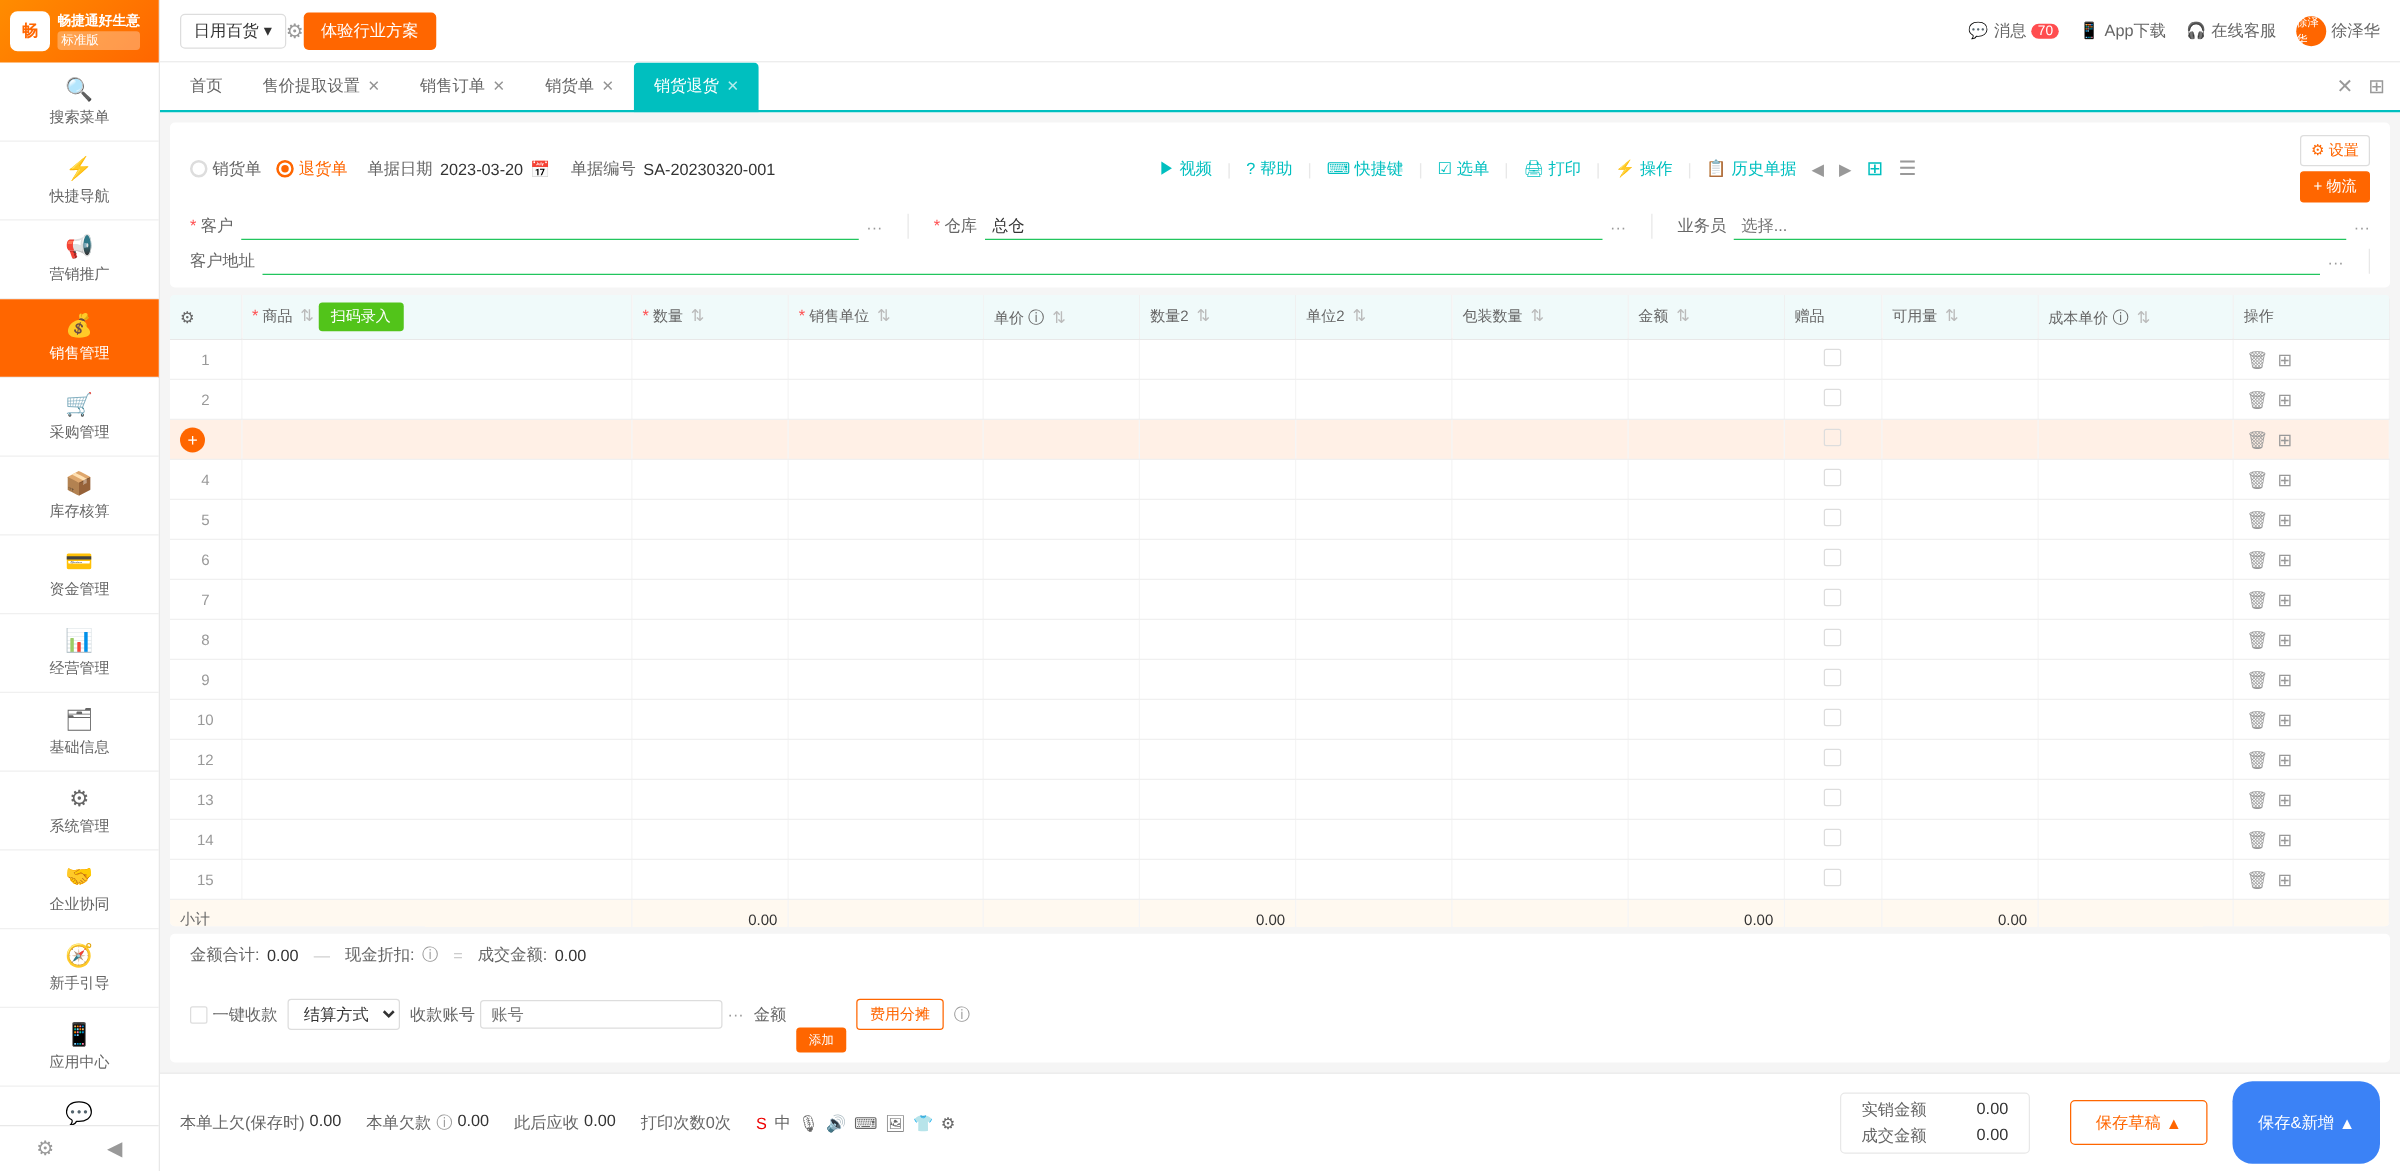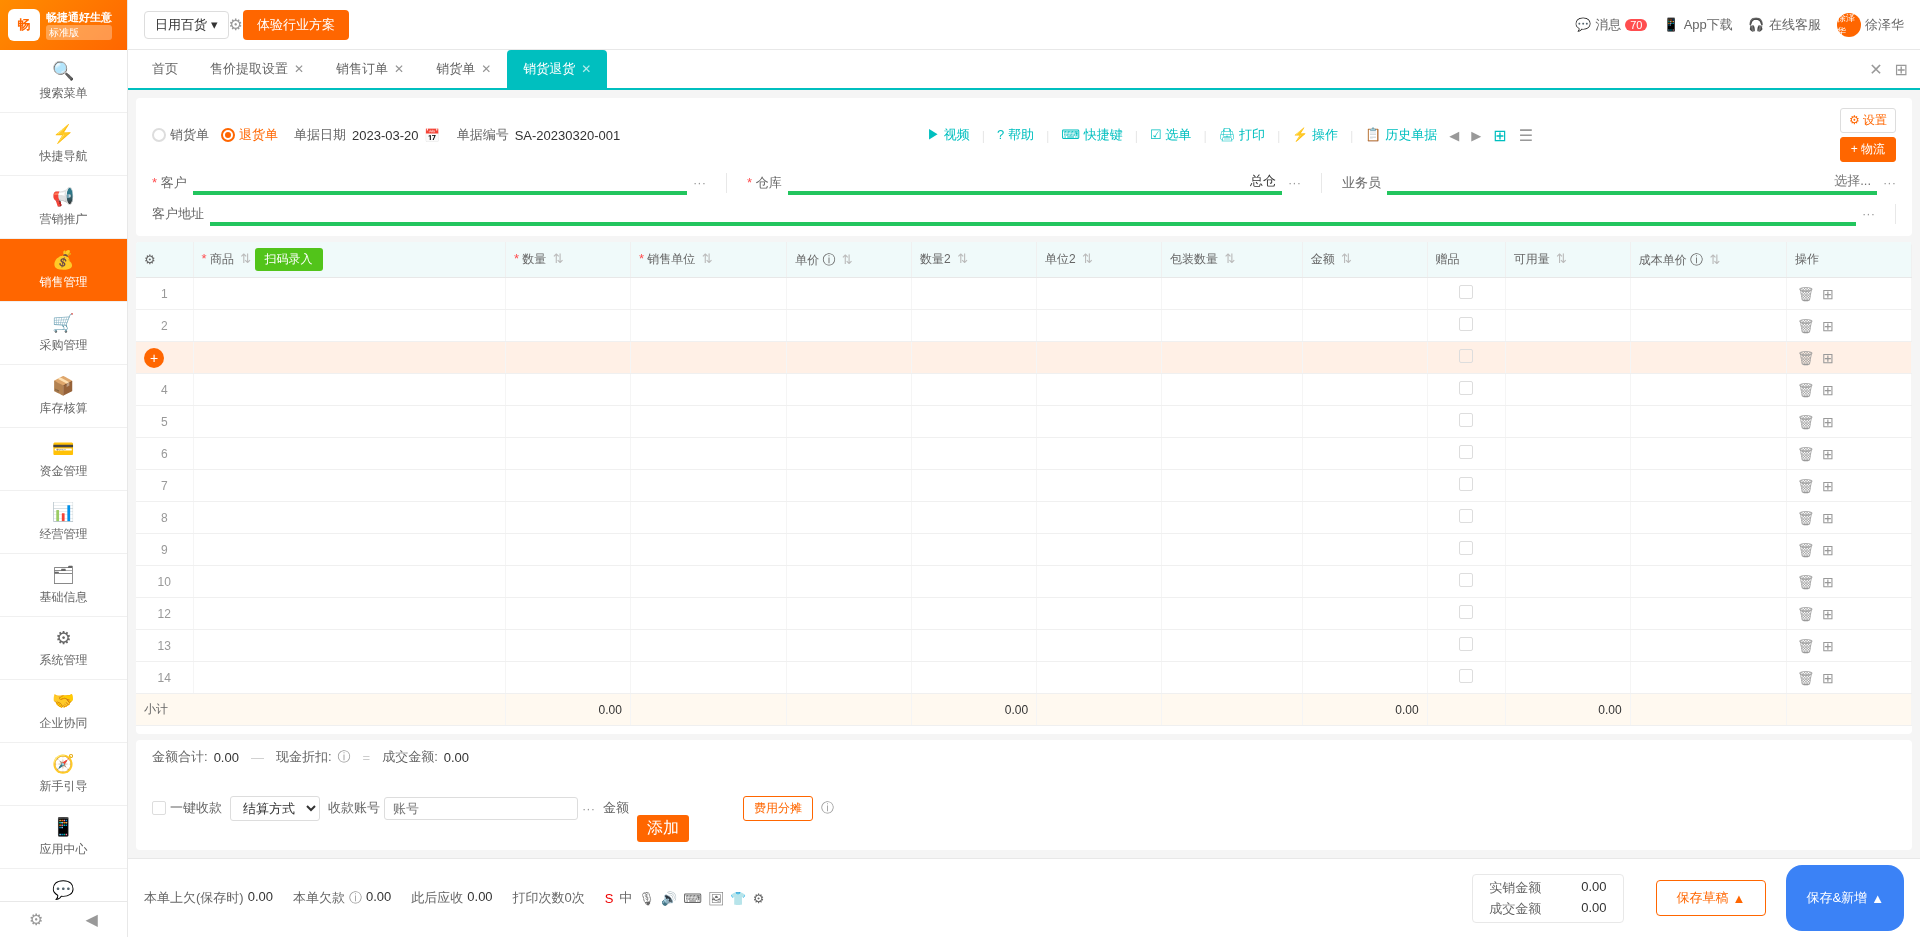--- a/index.html
+++ b/index.html
@@ -58,21 +58,21 @@
     .form-field-value { color: #333; font-weight: 500; }
     .form-header-actions { display: flex; align-items: center; gap: 12px; color: #00bfbf; font-size: 12px; }
     .form-header-action { display: flex; align-items: center; gap: 3px; cursor: pointer; }
     .settings-btn { background: #fff; border: 1px solid #ddd; border-radius: 3px; padding: 3px 8px; cursor: pointer; color: #ff6600; font-size: 12px; white-space: nowrap; }
     .settings-btn.orange { background: #ff6600; color: #fff; border-color: #ff6600; }
 
     .form-row { display: flex; align-items: center; gap: 20px; }
     .field-group { display: flex; align-items: center; gap: 6px; flex: 1; }
     .field-label { color: #666; white-space: nowrap; }
     .field-required { color: #ff4d4f; }
-    .field-input { flex: 1; border: none; border-bottom: 4px solid #22c55e; padding: 3px 6px; color: #333; outline: none; background: transparent; text-align: right; }
+    .field-input { flex: 1; border: none; border-bottom: 1px solid #22c55e; padding: 3px 6px; color: #333; outline: none; background: transparent; }
     .field-dots { color: #999; cursor: pointer; }
     .field-divider { width: 1px; height: 20px; background: #e8e8e8; }
 
     
     .table-area { flex: 1; background: #fff; border-radius: 4px; display: flex; flex-direction: column; overflow: hidden; }
     .scan-btn { background: #52c41a; color: #fff; border: none; border-radius: 3px; padding: 3px 10px; cursor: pointer; font-size: 12px; }
 
     .table-wrapper { flex: 1; overflow: auto; }
     table { width: 100%; border-collapse: collapse; min-width: 1300px; }
     thead tr { background: #f0fafa; }
@@ -90,22 +90,22 @@
     
     .bottom-area { background: #fff; border-radius: 4px; padding: 8px 16px; flex-shrink: 0; }
     .amount-row { display: flex; align-items: center; gap: 12px; margin-bottom: 8px; }
     .amount-item { display: flex; align-items: center; gap: 6px; color: #666; }
     .amount-value { color: #333; font-weight: 500; }
     .amount-sep { color: #ccc; }
     .payment-row { display: flex; align-items: center; gap: 8px; }
     .payment-check { display: flex; align-items: center; gap: 4px; color: #666; }
     .payment-select { border: 1px solid #ddd; border-radius: 3px; padding: 3px 8px; color: #333; background: #fff; }
     .payment-field { display: flex; align-items: center; gap: 4px; color: #666; }
-    .add-btn { background: #ff6600; color: #fff; border: none; border-radius: 3px; padding: 3px 10px; cursor: pointer; font-size: 16px; margin-top: 41px; }
-    .split-btn { background: #fff; border: 1px solid #ff6600; color: #ff6600; border-radius: 3px; padding: 3px 10px; cursor: pointer; font-size: 12px; margin-left: 46px; }
+    .add-btn { background: #ff6600; color: #fff; border: none; border-radius: 3px; padding: 3px 10px; cursor: pointer; font-size: 10px; margin-top: 41px; }
+    .split-btn { background: #fff; border: 1px solid #ff6600; color: #ff6600; border-radius: 3px; padding: 3px 10px; cursor: pointer; font-size: 12px; }
     .help-icon { color: #999; cursor: pointer; }
 
     
     .status-bar { display: flex; align-items: center; justify-content: space-between; background: #fff; padding: 6px 16px; border-top: 1px solid #e8e8e8; flex-shrink: 0; font-size: 12px; color: #666; }
     .status-left { display: flex; gap: 20px; }
     .status-item { display: flex; gap: 4px; }
     .status-val { color: #333; font-weight: 500; }
 
     
     .action-buttons { display: flex; align-items: center; gap: 20px; margin-left: 20px; }
@@ -611,20 +611,38 @@
       <td></td>
       <td></td>
       <td class="checkbox-cell"><div class="cb"></div></td>
       <td></td>
       <td></td>
       <td>
         <button class="table-action-btn">🗑</button>
         <button class="table-action-btn">⊞</button>
       </td>
     </tr>
+              <tr>
+      <td class="row-num">15</td>
+      <td></td>
+      <td></td>
+      <td></td>
+      <td></td>
+      <td></td>
+      <td></td>
+      <td></td>
+      <td></td>
+      <td class="checkbox-cell"><div class="cb"></div></td>
+      <td></td>
+      <td></td>
+      <td>
+        <button class="table-action-btn">🗑</button>
+        <button class="table-action-btn">⊞</button>
+      </td>
+    </tr>
             </tbody>
           <tfoot>
             <tr style="background:#fff9f0;margin-left:20px;">
               <td colspan="2" style="font-weight:500;padding:6px 8px;color:#666;">小计</td>
               <td style="text-align:right;">0.00</td>
               <td></td>
               <td></td>
               <td style="text-align:right;">0.00</td>
               <td></td>
               <td></td>

